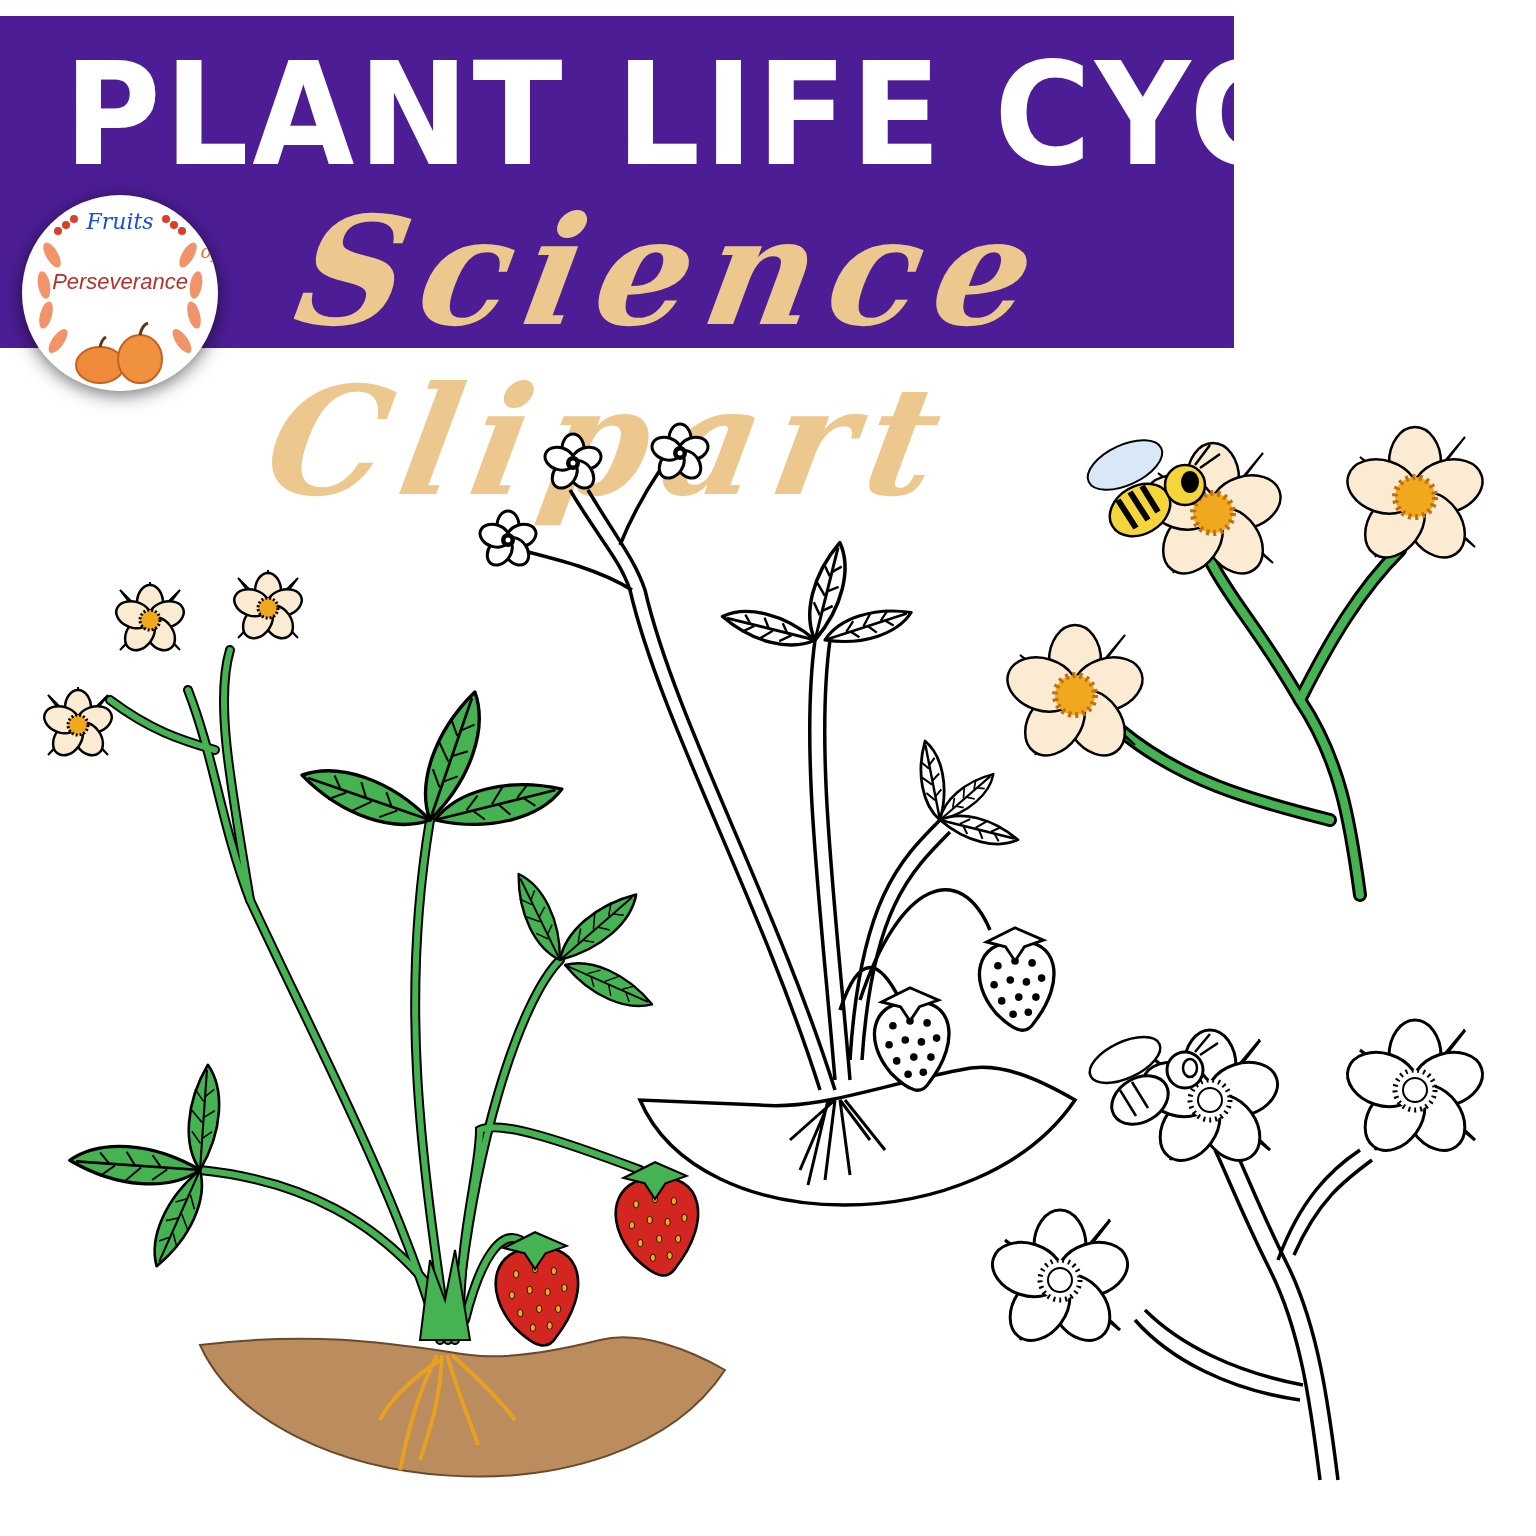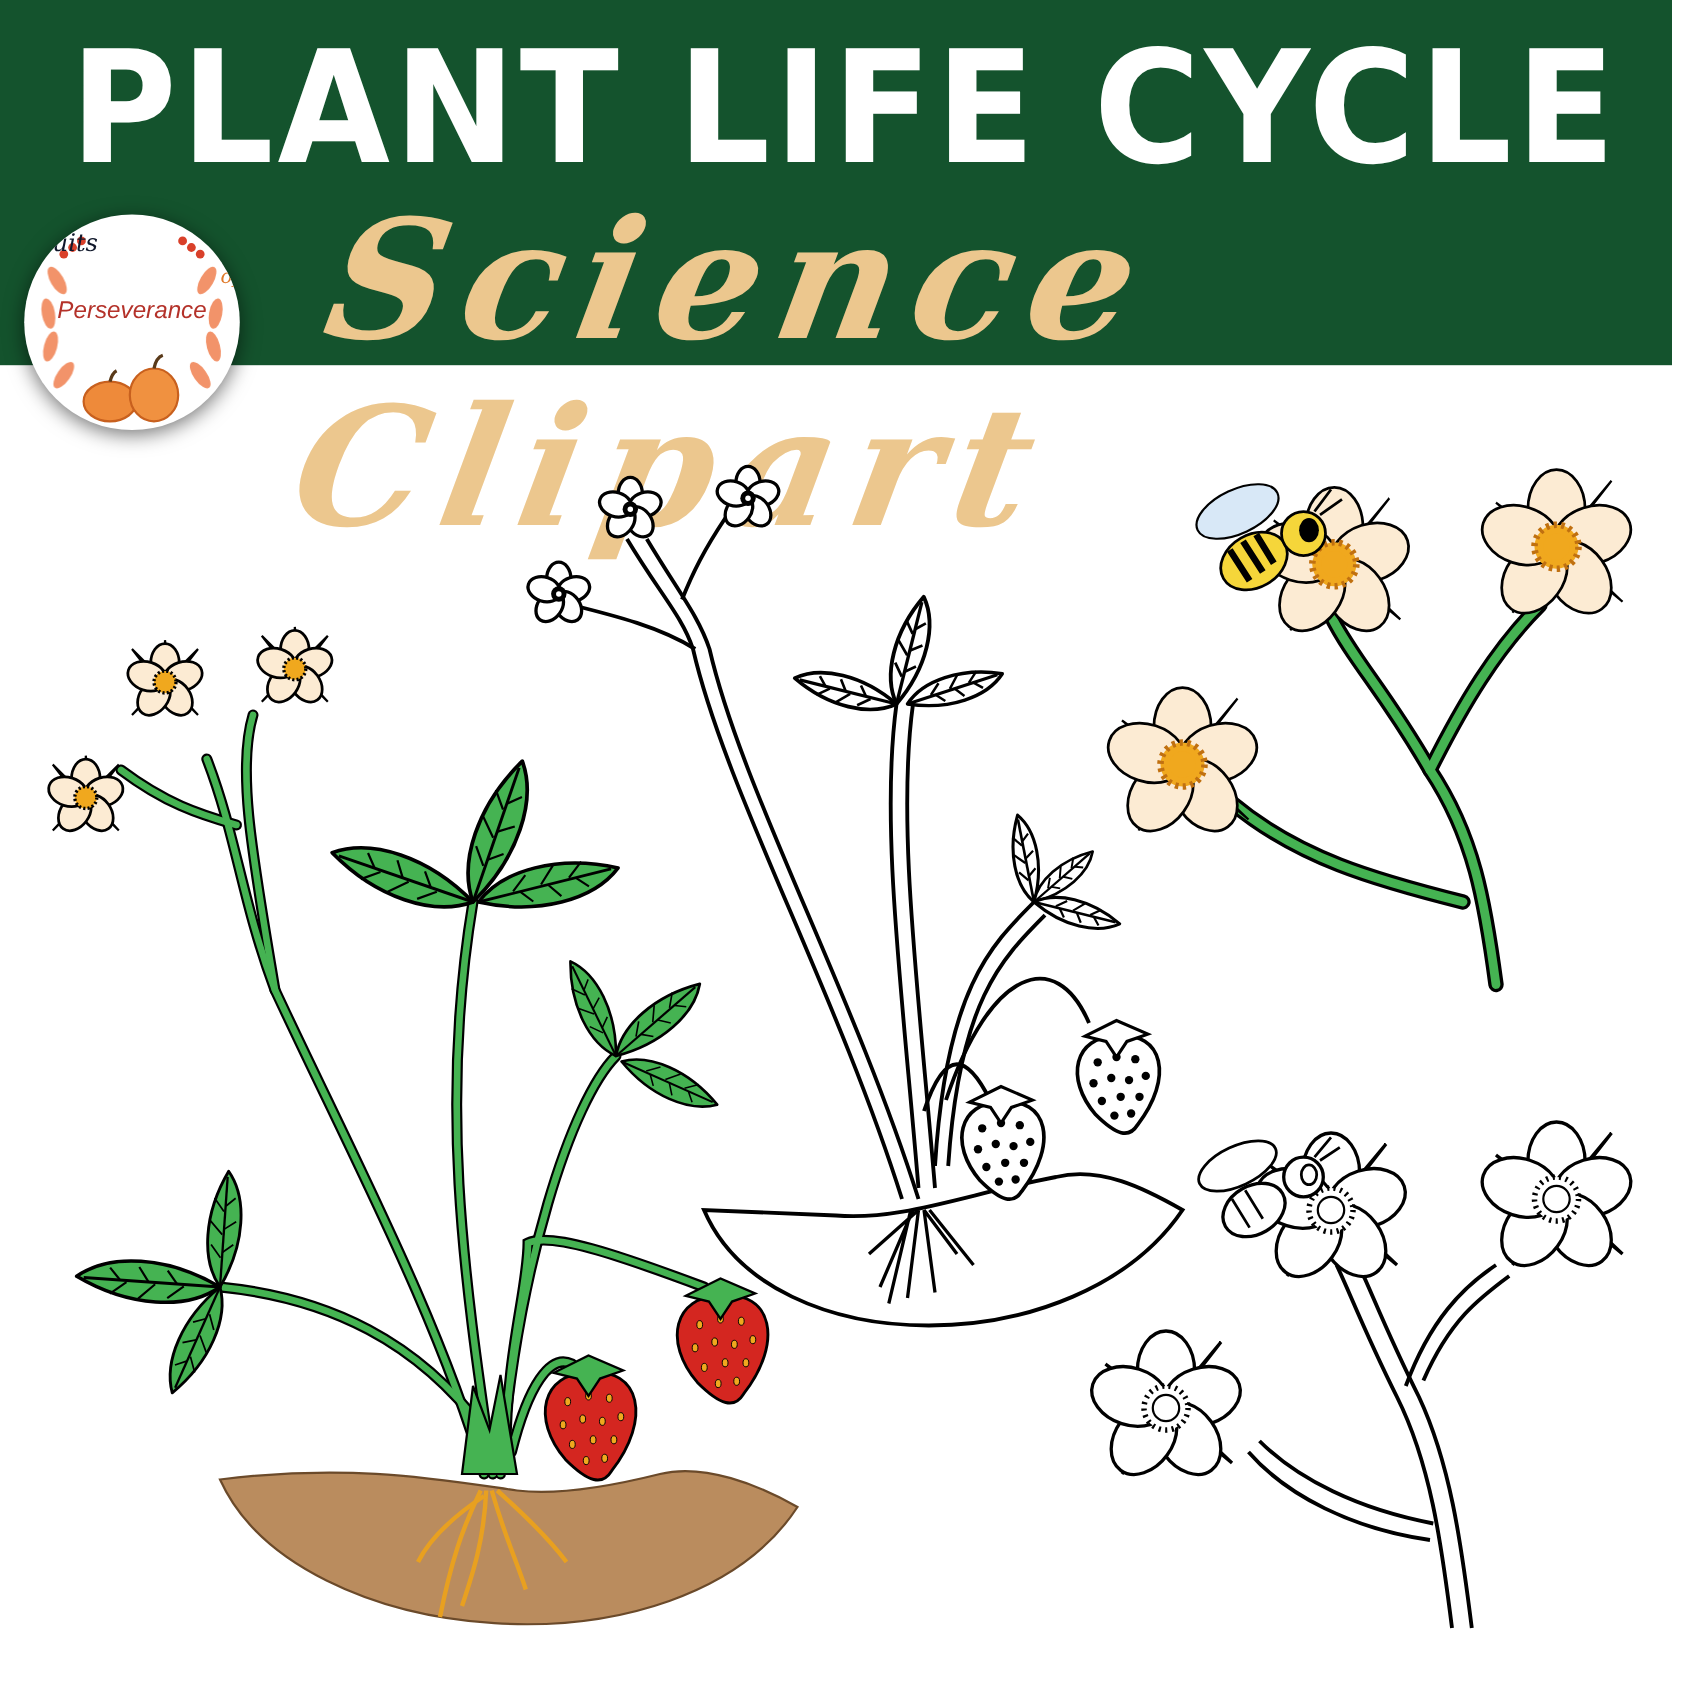--- a/index.html
+++ b/index.html
@@ -1,26 +1,26 @@
 <!DOCTYPE html>
 <html><head>
 <meta charset="utf-8">
 <style>
   html, body { margin:0; padding:0; }
   body { width:1536px; height:1536px; background:#ffffff; position:relative; overflow:hidden; font-family:"DejaVu Sans", sans-serif; }
-  .banner { position:absolute; left:0; top:0; width:1520px; height:332px; background:#14532d; }
+  .banner { position:absolute; left:0; top:16px; width:1234px; height:332px; background:#4c1d95; }
   .title { position:absolute; left:0; top:24px; width:1536px; text-align:center; color:#ffffff;
            font-family:"DejaVu Sans", sans-serif; font-weight:bold; font-size:142px; letter-spacing:4px; line-height:150px;
            transform:scaleX(0.93); transform-origin:center; }
   .subtitle { position:absolute; left:285px; top:170px; color:#ecc78e;
               font-family:"DejaVu Serif", serif; font-style:italic; font-weight:bold; font-size:150px; line-height:170px;
               letter-spacing:14px; transform:skewX(-10deg); }
   .logo { position:absolute; left:22px; top:195px; width:196px; height:196px; border-radius:50%; background:#fff;
           box-shadow:0 4px 18px rgba(0,0,0,0.55); overflow:hidden; }
-  .logo-t1 { position:absolute; left:0; width:196px; top:14px; color:#0f172a; font-family:"DejaVu Serif", serif; font-style:italic; font-size:22px; }
+  .logo-t1 { position:absolute; left:0; width:196px; text-align:center; top:14px; color:#1d4ed8; font-family:"DejaVu Serif", serif; font-style:italic; font-size:22px; }
   .logo-t2 { position:absolute; left:0; width:196px; text-align:right; top:46px; color:#e07a2a; font-family:"DejaVu Serif", serif; font-style:italic; font-size:18px; }
   .logo-t3 { position:absolute; left:0; width:196px; text-align:center; top:74px; color:#b4322a; font-family:Liberation Sans, sans-serif; font-style:italic; font-size:22px; }
   svg.art { position:absolute; left:0; top:0; }
 </style>
 </head>
 <body>
 
 <div class="banner">
   <div class="title">PLANT LIFE CYCLE</div>
   <div class="subtitle">Science Clipart</div>

